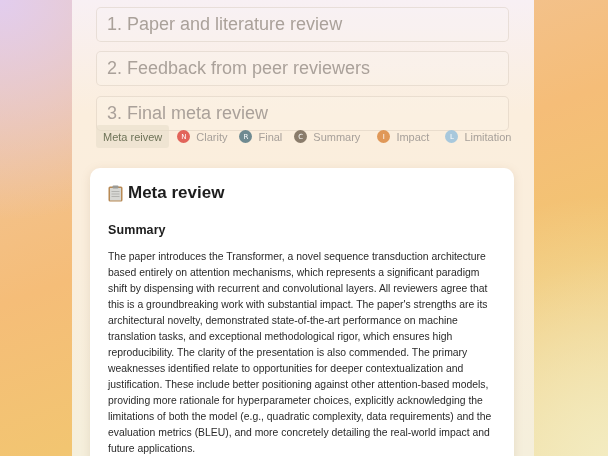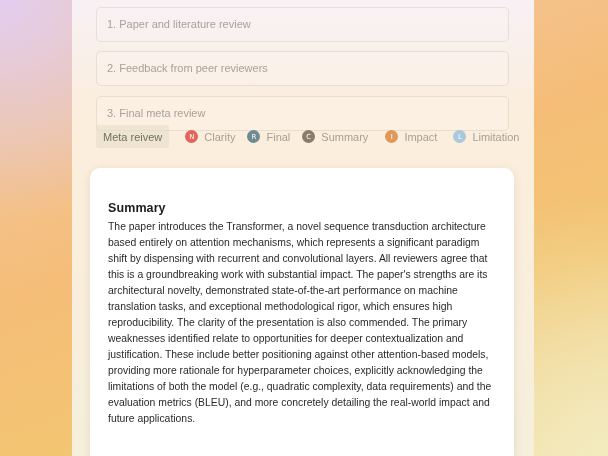--- a/index.html
+++ b/index.html
@@ -17,21 +17,21 @@
     left: 72px; top: 0; width: 462px; height: 456px;
     background: linear-gradient(180deg, #f8f0f4 0%, #fbeedd 25%, #faeedd 55%, #f5efdc 100%);
   }
   .step {
     position: absolute;
     left: 96px; width: 413px; height: 35px;
     border: 1px solid rgba(200, 185, 170, 0.35);
     border-radius: 5px;
     background: rgba(255,255,255,0.12);
     color: #aaa19a;
-    font-size: 11px;
+    font-size: 18px;
     line-height: 33px;
     padding-left: 10px;
     cursor: pointer;
   }
   .step.s1 { top: 7px; }
   .step.s2 { top: 51px; }
   .step.s3 { top: 96px; }
 
   .tabs {
     position: absolute;
@@ -44,21 +44,21 @@
     height: 23px;
     margin-right: 12px;
     color: #a7a09a;
     cursor: pointer;
   }
   .tab.active {
     background: rgba(230, 220, 200, 0.55);
     color: #6e7358;
     padding: 0 7px;
     border-radius: 3px;
-    margin-right: 16px;
+    margin-right: 8px;
   }
   .dot {
     width: 13px; height: 13px; border-radius: 50%;
     display: inline-flex; align-items: center; justify-content: center;
     font-size: 7px; color: #fff; margin-right: 6px;
     font-family: "DejaVu Sans", sans-serif;
   }
   .tab-label { white-space: nowrap; }
 
   .card {
@@ -77,21 +77,21 @@
   .clipboard-icon {
     width: 15px; height: 17px; margin-right: 5px;
     position: relative; display: inline-block;
   }
   .section-heading {
     margin-top: 19px;
     font-size: 12.5px; color: #1d1d1d; font-weight: bold;
     letter-spacing: 0.1px;
   }
   .summary-text {
-    margin-top: 4px;
+    margin-top: 12px;
     font-size: 10.4px; line-height: 16px; color: #2a2a2a;
     width: 392px;
   }
 </style>
 </head>
 <body>
 
 <div class="panel"></div>
 
 <div class="step s1">
@@ -124,15 +124,28 @@
     <span class="dot" style="background:#e09858">I</span>
     <span class="tab-label">Impact</span>
   </div>
   <div class="tab">
     <span class="dot" style="background:#a8c8dc">L</span>
     <span class="tab-label">Limitation</span>
   </div>
 </div>
 
 <div class="card">
+  <div class="card-title">
+    <span class="clipboard-icon">
+      <svg width="15" height="17" viewBox="0 0 15 17">
+        <rect x="0.5" y="1.5" width="14" height="15" rx="1.5" fill="#b88a55"></rect>
+        <rect x="2" y="3" width="11" height="12.5" fill="#d8d8d4"></rect>
+        <rect x="4.5" y="0.5" width="6" height="3" rx="1" fill="#9a9a96"></rect>
+        <rect x="3.5" y="6" width="8" height="1" fill="#b4b4b0"></rect>
+        <rect x="3.5" y="8.5" width="8" height="1" fill="#b4b4b0"></rect>
+        <rect x="3.5" y="11" width="8" height="1" fill="#b4b4b0"></rect>
+      </svg>
+    </span>
+    <span>Meta review</span>
+  </div>
   <div class="section-heading">Summary</div>
   <div class="summary-text">The paper introduces the Transformer, a novel sequence transduction architecture based entirely on attention mechanisms, which represents a significant paradigm shift by dispensing with recurrent and convolutional layers. All reviewers agree that this is a groundbreaking work with substantial impact. The paper's strengths are its architectural novelty, demonstrated state-of-the-art performance on machine translation tasks, and exceptional methodological rigor, which ensures high reproducibility. The clarity of the presentation is also commended. The primary weaknesses identified relate to opportunities for deeper contextualization and justification. These include better positioning against other attention-based models, providing more rationale for hyperparameter choices, explicitly acknowledging the limitations of both the model (e.g., quadratic complexity, data requirements) and the evaluation metrics (BLEU), and more concretely detailing the real-world impact and future applications.</div>
 </div>
 
 </body></html>

